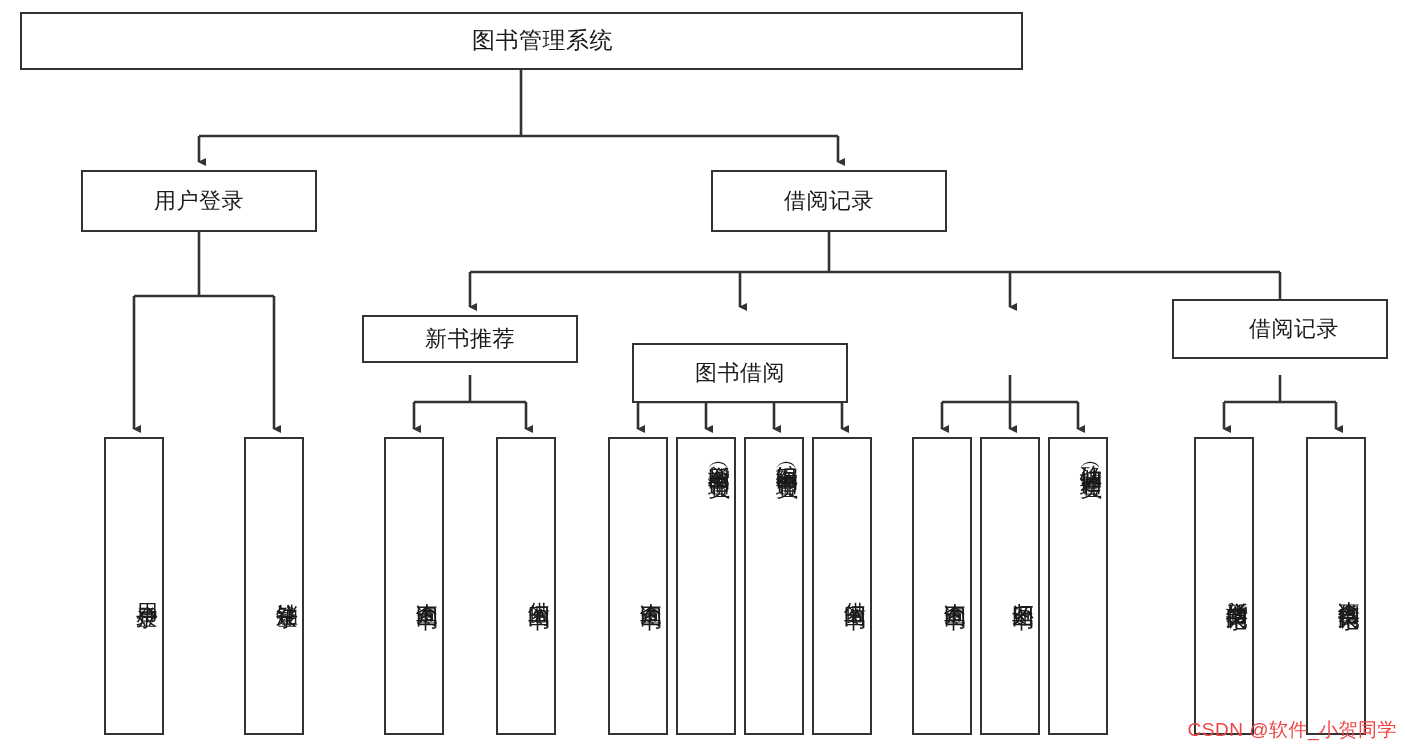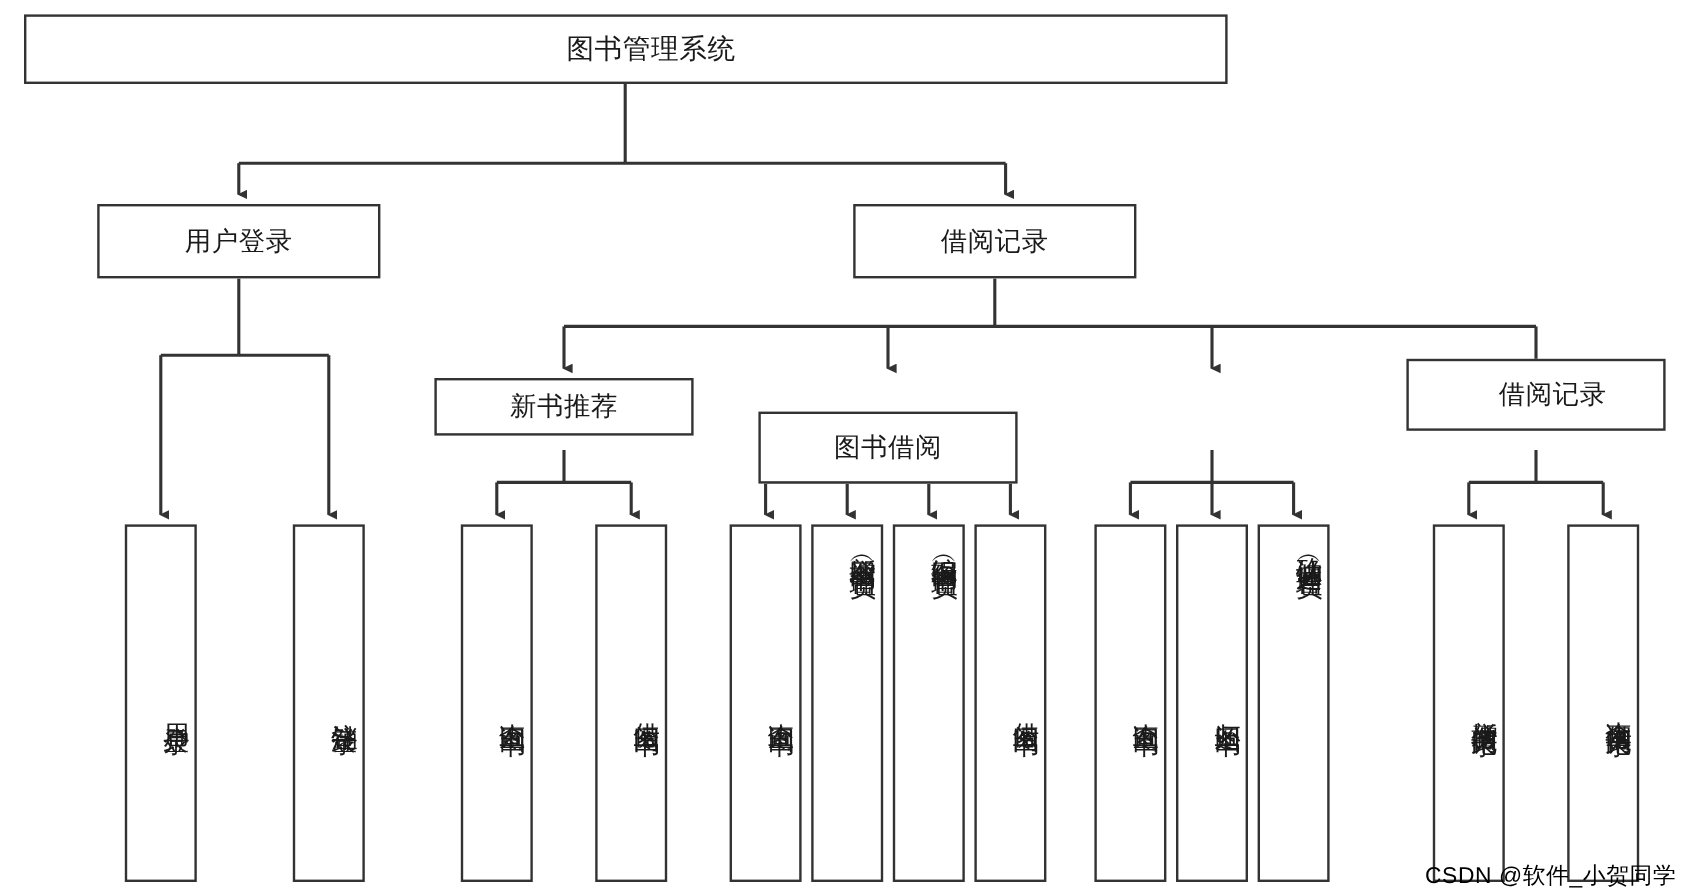--- a/index.html
+++ b/index.html
@@ -59,21 +59,21 @@
   .node-v.tall-text {
     align-items: flex-start;
     justify-content: flex-start;
     padding-top: 8px;
   }
   #watermark {
     position: absolute;
     right: 8px;
     bottom: 4px;
     font-size: 19px;
-    color: #000000;
+    color: #ef4444;
     letter-spacing: 0.5px;
     white-space: nowrap;
   }
 </style>
 </head>
 <body>
 
 <div id="diagram-root">
 
   <svg id="edges-layer" viewBox="0 0 1405 747" xmlns="http://www.w3.org/2000/svg">

